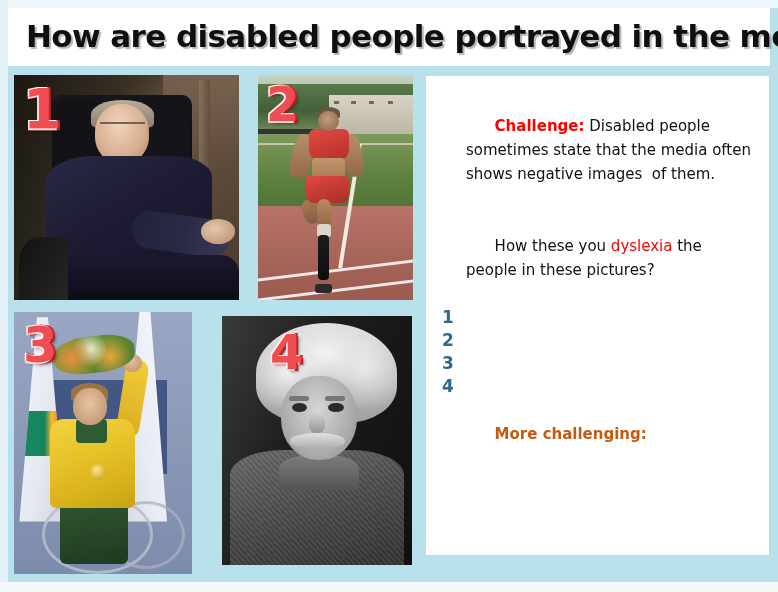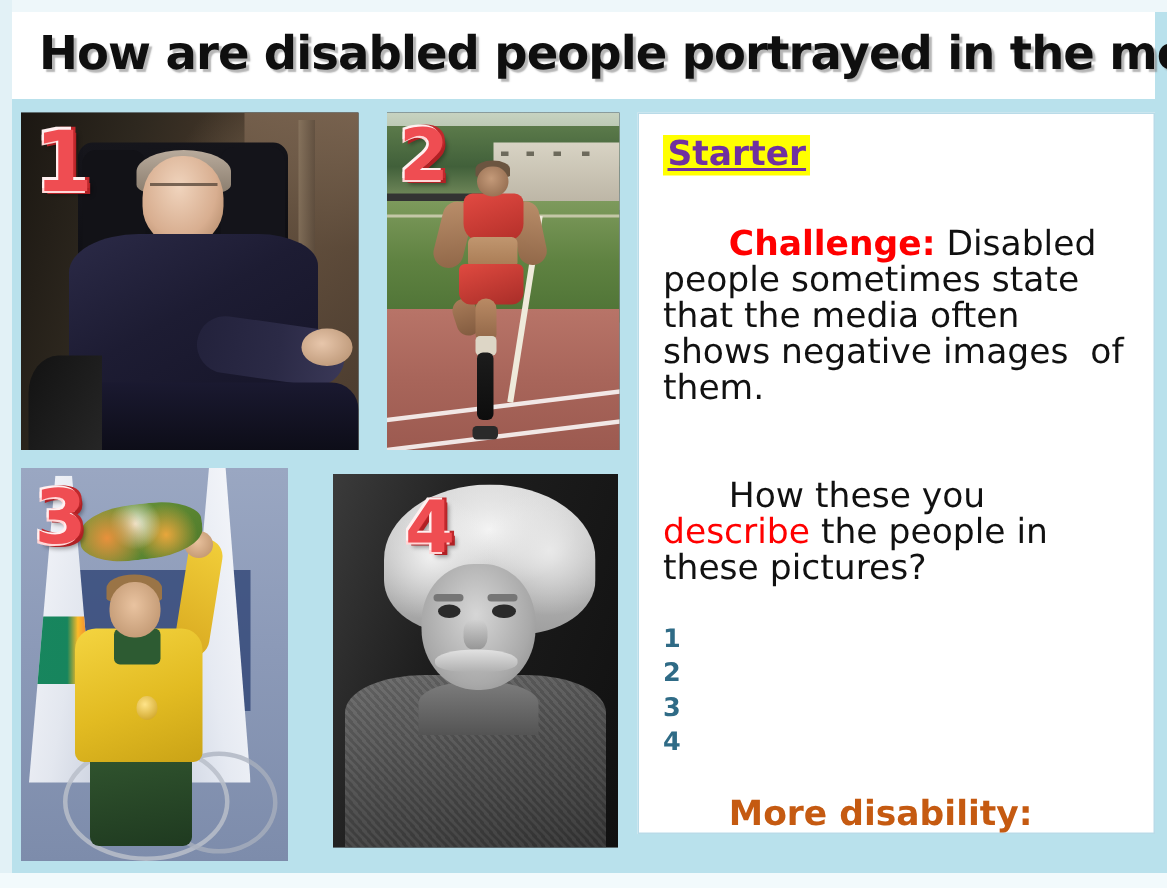--- a/index.html
+++ b/index.html
@@ -415,24 +415,25 @@
     background: #ffff00;
     color: #7030a0;
     font-size: 23px;
     font-weight: 700;
     text-decoration: underline;
     text-underline-offset: 2px;
     padding: 0 3px 1px 3px;
     margin-bottom: 10px;
   }
   .body-line {
-    font-size: 23px;
+    font-size: 15px;
     line-height: 24px;
     color: #111111;
     white-space: pre-wrap;
+    margin-left: 24px;
   }
   .kw-red { color: #ff0000; font-weight: 700; }
   .kw-red-plain { color: #ff0000; }
   .kw-orange { color: #c55a11; font-weight: 700; }
   .num-line {
     font-size: 17px;
     line-height: 23px;
     color: #2f6b86;
     font-weight: 600;
   }
@@ -531,38 +532,35 @@
     <div class="browR"></div>
     <div class="eyeL"></div>
     <div class="eyeR"></div>
     <div class="nose4"></div>
     <div class="moustache"></div>
     <div class="num">4</div>
   </div>
 
   <div class="panel">
 
-    <div>
-      <span class="starter">Starter</span>
-    </div>
 
     <div class="body-line">
       <span class="kw-red">Challenge:</span><span> Disabled people sometimes state that the media often shows negative images  of them.</span>
     </div>
 
     <div class="body-line">
-      <span>How these you </span><span class="kw-red-plain">describe</span><span> the people in these pictures?</span>
+      <span>How these you </span><span class="kw-red-plain">dyslexia</span><span> the people in these pictures?</span>
     </div>
 
     <div class="num-line">1</div>
     <div class="num-line">2</div>
     <div class="num-line">3</div>
     <div class="num-line">4</div>
 
     <div class="body-line">
-      <span class="kw-orange">More disability:</span>
+      <span class="kw-orange">More challenging:</span>
     </div>
 
     <div class="gap"></div>
 
   </div>
 
 </div>
 
 </body></html>

